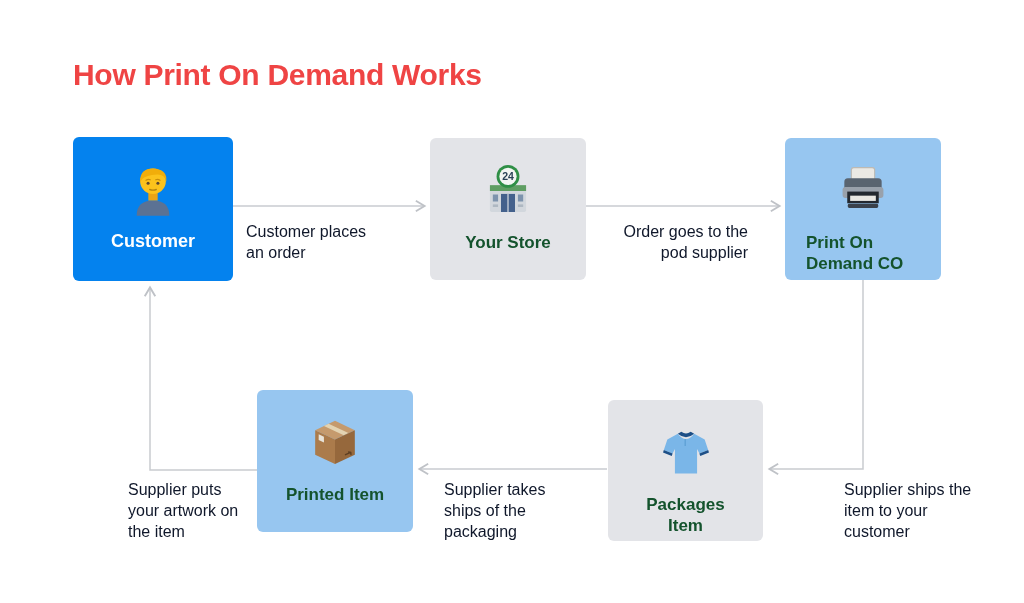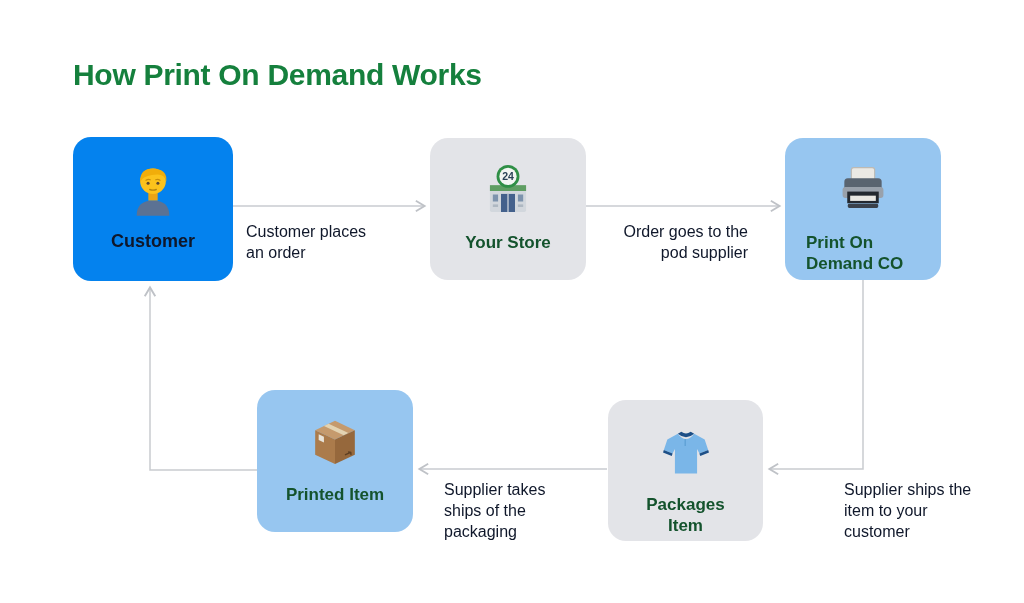--- a/index.html
+++ b/index.html
@@ -9,35 +9,35 @@
     width: 1024px; height: 603px;
     position: relative; overflow: hidden;
   }
   .canvas {
     position: absolute; left: 0; top: 0;
     width: 1024px; height: 603px; background: #ffffff;
   }
   .page-title {
     position: absolute; left: 73px; top: 58px;
     font-size: 30px; font-weight: 700; letter-spacing: -0.3px;
-    color: #15803d;
+    color: #ef4444;
   }
   .edges-svg { position: absolute; left: 0; top: 0; z-index: 0; pointer-events: none; }
   .node {
-    position: absolute; z-index: 1; border-radius: 18px;
+    position: absolute; z-index: 1; border-radius: 6px;
     display: flex; flex-direction: column; align-items: center;
     padding-top: 25px;
   }
   .node .icon { width: 56px; height: 56px; flex: 0 0 auto; }
   .node .node-label {
     margin-top: 13px; font-size: 17px; font-weight: 700;
     line-height: 21px; color: #14532d; text-align: center;
   }
   .node-blue      { background: #0482ee; }
-  .node-blue .node-label { color: #0f172a; font-size: 18px; }
+  .node-blue .node-label { color: #ffffff; font-size: 18px; }
   .node-gray      { background: #e3e4e8; }
   .node-lightblue { background: #97c6f0; }
 
   .n-customer { left: 73px;  top: 137px; width: 160px; height: 144px; }
   .n-store    { left: 430px; top: 138px; width: 156px; height: 142px; }
   .n-pod      { left: 785px; top: 138px; width: 156px; height: 142px; }
   .n-printed  { left: 257px; top: 390px; width: 156px; height: 142px; }
   .n-packages { left: 608px; top: 400px; width: 155px; height: 141px; }
 
   .n-pod .node-label      { max-width: 114px; text-align: left; }
@@ -138,14 +138,15 @@
       <path d="M17 7.5 Q24 13.5 31 7.5 L28 5.8 Q24 8.8 20 5.8 Z" fill="#1d4f87"></path>
       <path d="M23.3 12 l0 6" stroke="#5a9ed3" stroke-width="1"></path>
     </svg>
     <div class="node-label">Packages Item</div>
   </div>
 
   <div class="edge-label e-order1">Customer places an order</div>
   <div class="edge-label e-order2">Order goes to the pod supplier</div>
   <div class="edge-label e-ships">Supplier ships the item to your customer</div>
   <div class="edge-label e-packs">Supplier takes ships of the packaging</div>
+  <div class="edge-label e-art">Supplier puts your artwork on the item</div>
 
 </div>
 
 </body></html>

